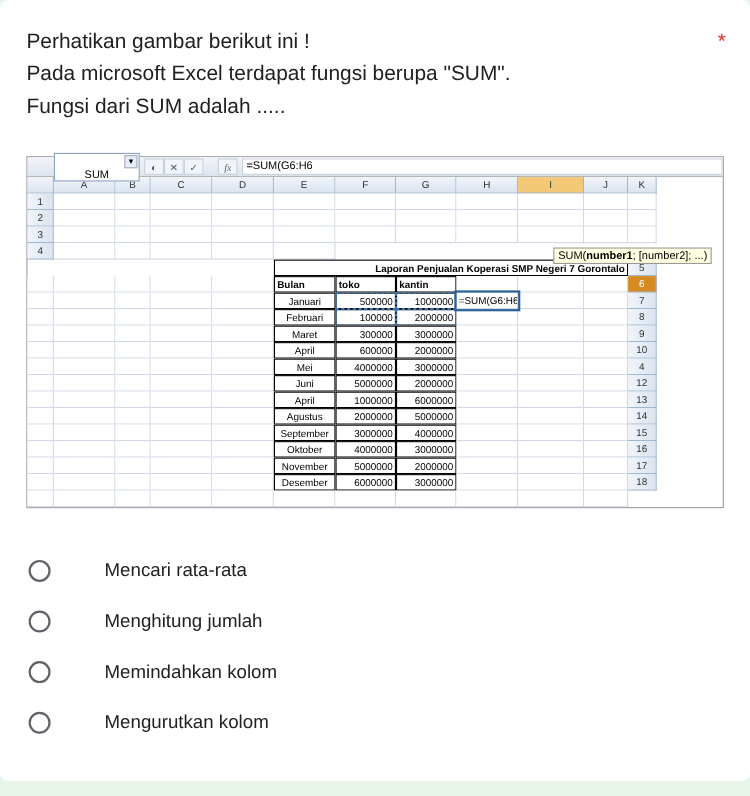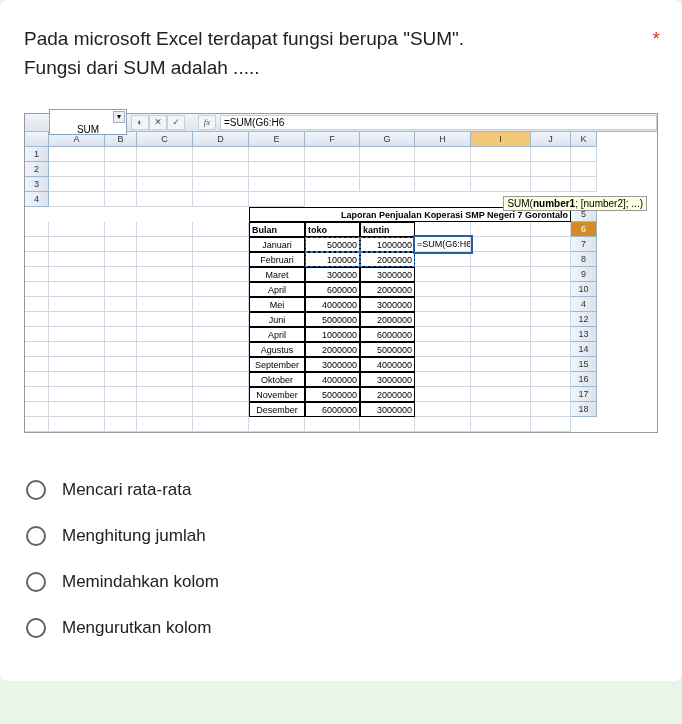--- a/index.html
+++ b/index.html
@@ -151,20 +151,21 @@
     top: 82px;
     z-index: 5;
   }
   .options {
     padding-top: 4px;
   }
   .opt {
     display: flex;
     align-items: flex-end;
     padding: 13px 0;
+    gap: 33px;
   }
   .radio {
     width: 20px;
     height: 20px;
     border: 2px solid #5f6368;
     border-radius: 50%;
     margin-right: 16px;
     margin-left: 2px;
     flex-shrink: 0;
   }
@@ -172,20 +173,21 @@
     font-size: 17px;
     color: #202124;
   }
 </style>
 </head>
 <body>
 
 <div class="card">
   <div class="question">
     <span class="asterisk">*</span>
+    <div>Perhatikan gambar berikut ini !</div>
     <div>Pada microsoft Excel terdapat fungsi berupa "SUM".</div>
     <div>Fungsi dari SUM adalah .....</div>
   </div>
 
   <div class="excel-wrap excel-pos">
     <div class="namebox-row">
       <div class="namebox">
         <span>SUM</span>
         <span class="nb-dd">▾</span>
       </div>

